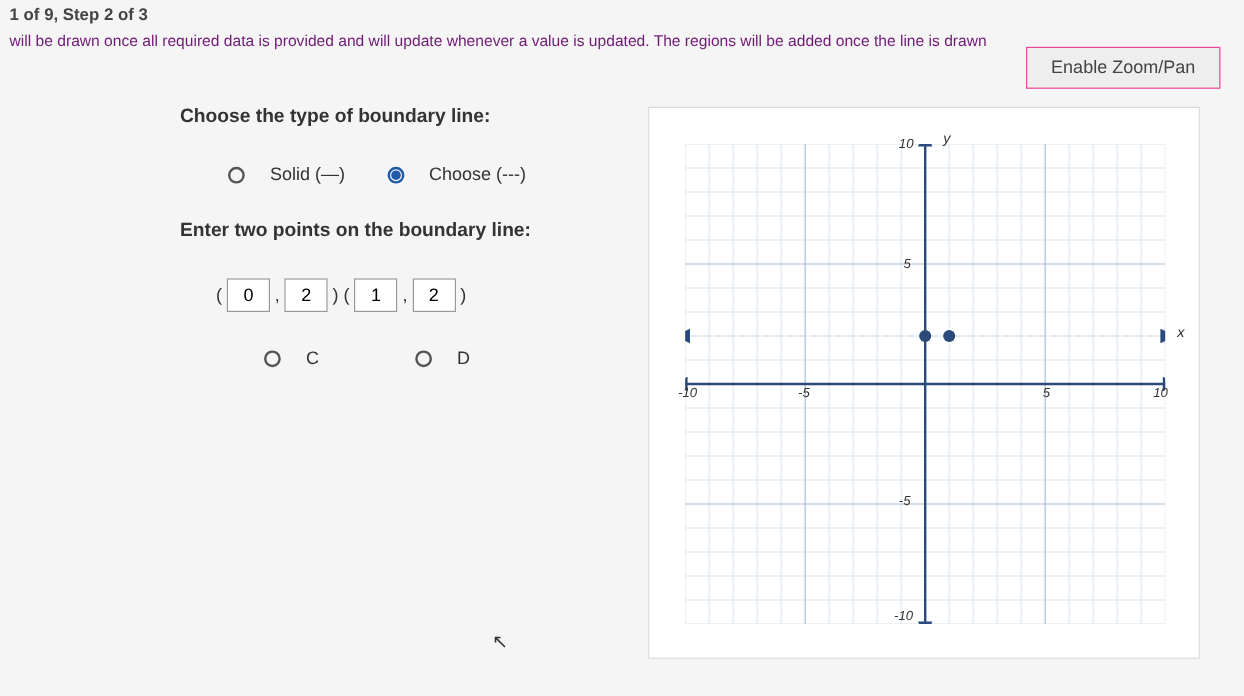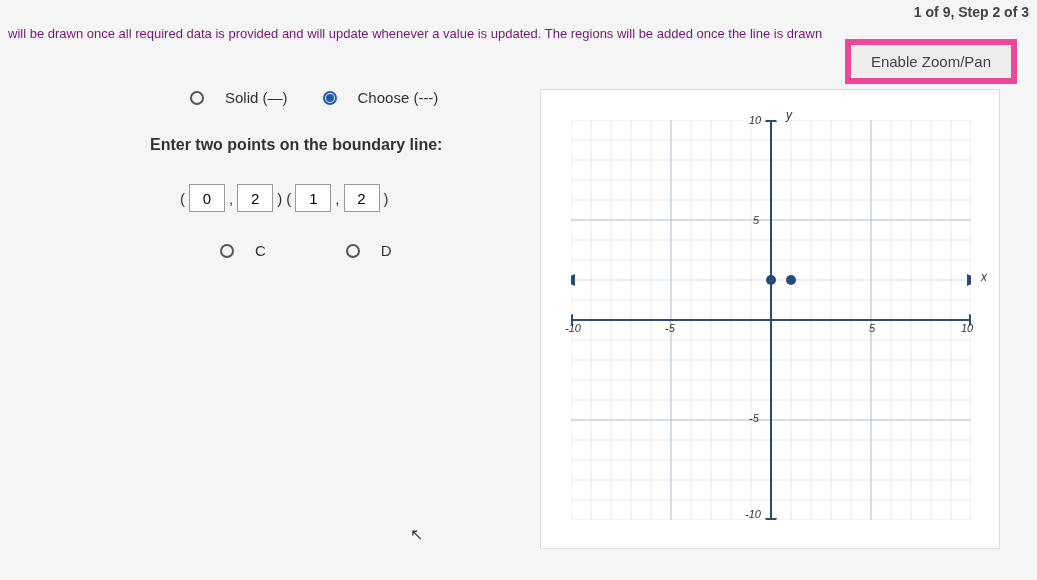--- a/index.html
+++ b/index.html
@@ -9,21 +9,20 @@
       width: 1037px;
       height: 580px;
       overflow: hidden;
       color: #333;
     }
     .header-strip {
       padding: 4px 8px;
       font-size: 14px;
       font-weight: bold;
       color: #444;
-      text-align: right;
     }
     .banner-text {
       font-size: 13px;
       color: #701a75;
       padding: 2px 8px 8px 8px;
       white-space: nowrap;
       overflow: hidden;
     }
     .main-area {
       display: flex;
@@ -93,21 +92,21 @@
     }
     .right-panel {
       flex: 1;
       position: relative;
     }
     .zoom-btn {
       position: absolute;
       right: 10px;
       top: -10px;
       background: #eee;
-      border: 6px solid #ec4899;
+      border: 1px solid #ec4899;
       padding: 8px 20px;
       font-size: 15px;
       color: #444;
       cursor: pointer;
     }
     .graph-box {
       position: relative;
       width: 460px;
       height: 460px;
       margin-top: 40px;
@@ -156,20 +155,21 @@
   </style>
 </head>
 <body>
 
 <div class="header-strip">1 of 9, Step 2 of 3</div>
 <div class="banner-text">will be drawn once all required data is provided and will update whenever a value is updated. The regions will be added once the line is drawn</div>
 
 <div class="main-area">
   <div class="left-panel">
 
+    <div class="section-heading">Choose the type of boundary line:</div>
 
     <div class="radio-row">
       <div class="radio-item">
         <span class="radio-circle"></span>
         <span>Solid (—)</span>
       </div>
       <div class="radio-item">
         <span class="radio-circle selected"></span>
         <span>Choose (---)</span>
       </div>

